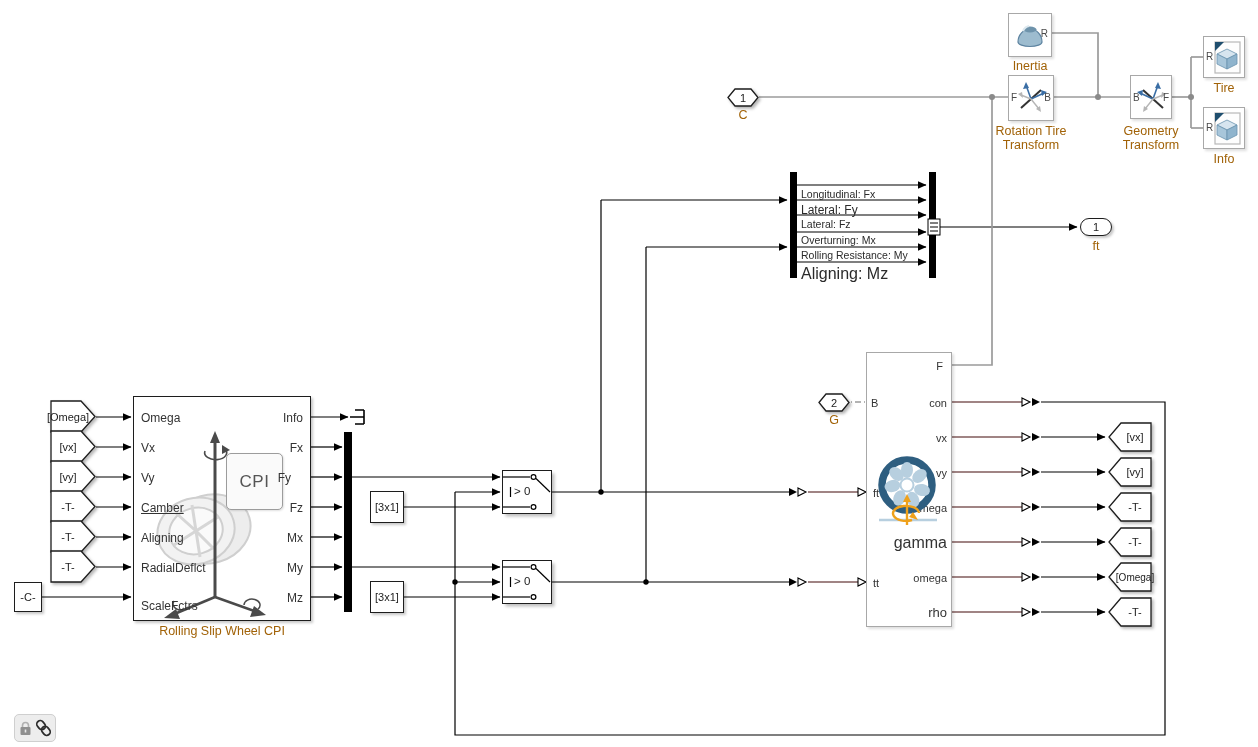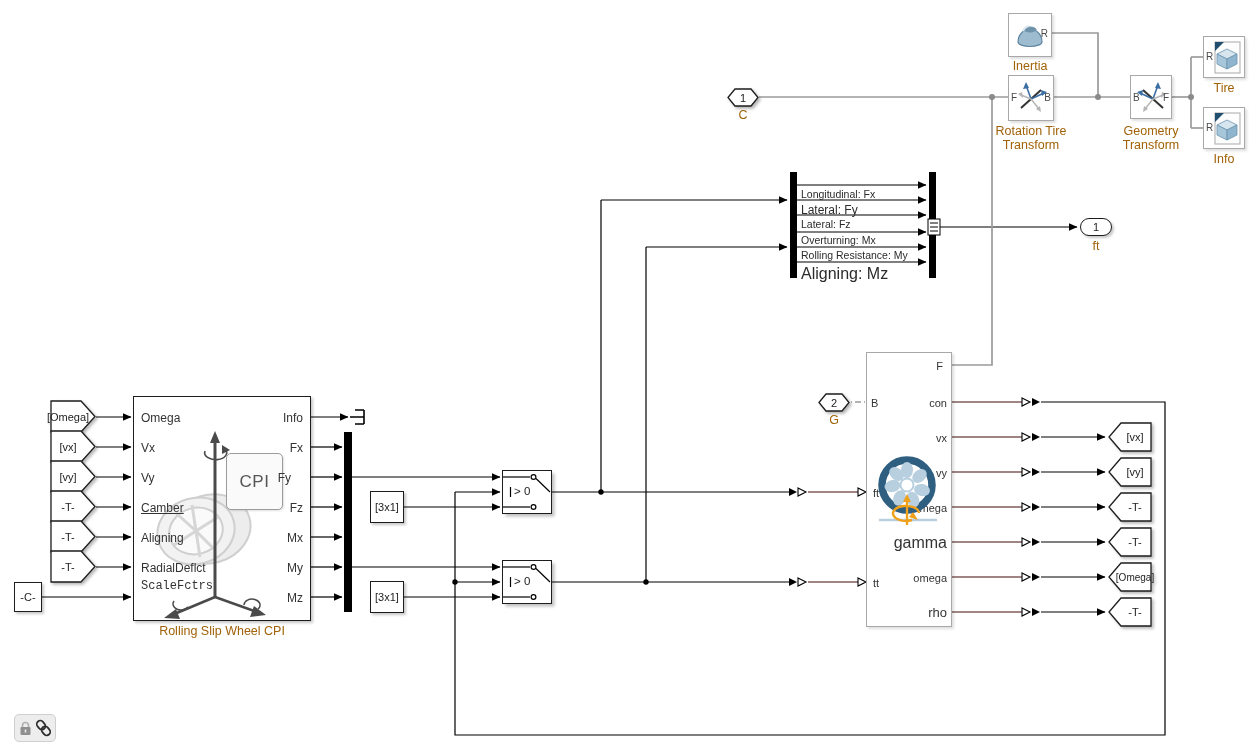--- a/index.html
+++ b/index.html
@@ -239,21 +239,21 @@
     <div class="cpibadge" style="left:92px;top:56px;width:55px;height:55px;">
       <span>CPI</span>
     </div>
 
     <div class="plbl" style="left:7px;top:14px;">Omega</div>
     <div class="plbl" style="left:7px;top:44px;">Vx</div>
     <div class="plbl" style="left:7px;top:74px;">Vy</div>
     <div class="plbl" style="left:7px;top:104px;text-decoration:underline;">Camber</div>
     <div class="plbl" style="left:7px;top:134px;">Aligning</div>
     <div class="plbl" style="left:7px;top:164px;">RadialDeflct</div>
-    <div class="plbl" style="left:7px;top:182px;font-family:Liberation Mono, monospace;">ScaleFctrs</div>
+    <div class="plbl" style="left:7px;top:202px;">ScaleFctrs</div>
 
     <div class="plbl" style="right:7px;top:14px;">Info</div>
     <div class="plbl" style="right:7px;top:44px;">Fx</div>
     <div class="plbl" style="right:19px;top:74px;">Fy</div>
     <div class="plbl" style="right:7px;top:104px;">Fz</div>
     <div class="plbl" style="right:7px;top:134px;">Mx</div>
     <div class="plbl" style="right:7px;top:164px;">My</div>
     <div class="plbl" style="right:7px;top:194px;">Mz</div>
   </div>
   <div class="lbl bname" style="left:222px;top:624px;">Rolling Slip Wheel CPI</div>

